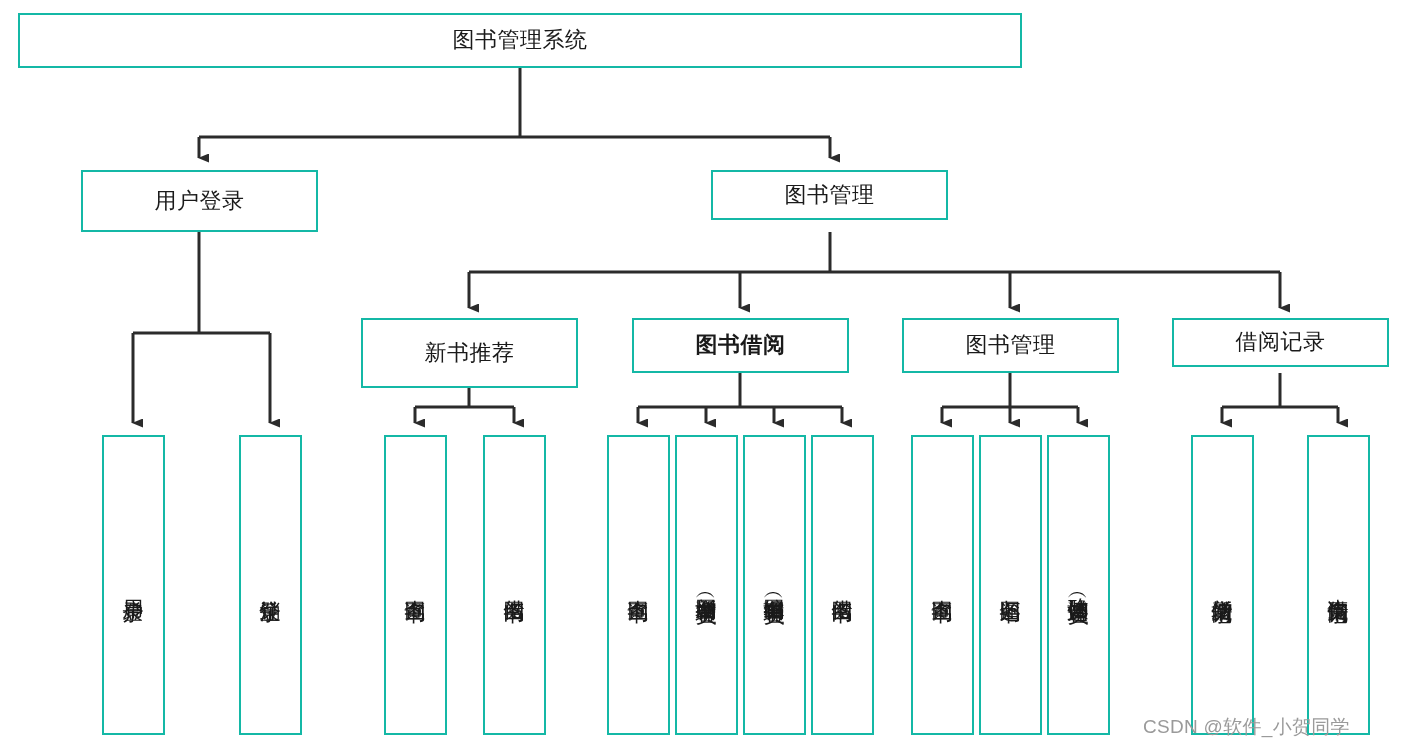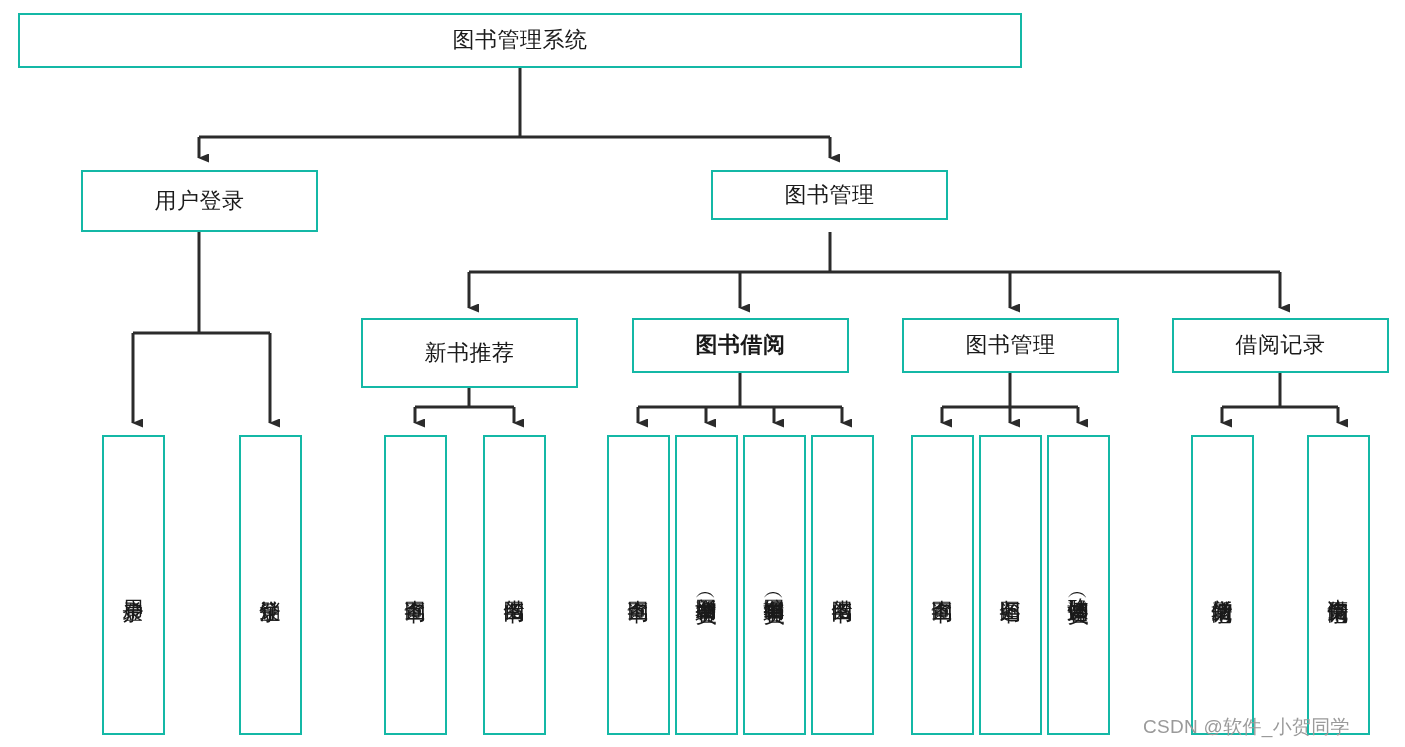--- a/index.html
+++ b/index.html
@@ -138,21 +138,21 @@
 
   <div class="node horiz" style="left:361px; top:318px; width:217px; height:70px;">
     <span class="hlabel">新书推荐</span>
   </div>
   <div class="node horiz" style="left:632px; top:318px; width:217px; height:55px;font-weight:bold;">
     <span class="hlabel">图书借阅</span>
   </div>
   <div class="node horiz" style="left:902px; top:318px; width:217px; height:55px;">
     <span class="hlabel">图书管理</span>
   </div>
-  <div class="node horiz" style="left:1172px; top:318px; width:217px; height:55px;">
+  <div class="node horiz" style="left:1172px; top:318px; width:217px; height:49px;">
     <span class="hlabel">借阅记录</span>
   </div>
 
   <div class="node vert" style="left:102px; top:435px; width:63px; height:300px;">
     <span class="vlabel">用户登录</span>
   </div>
   <div class="node vert" style="left:239px; top:435px; width:63px; height:300px;">
     <span class="vlabel">注销登录</span>
   </div>
 

